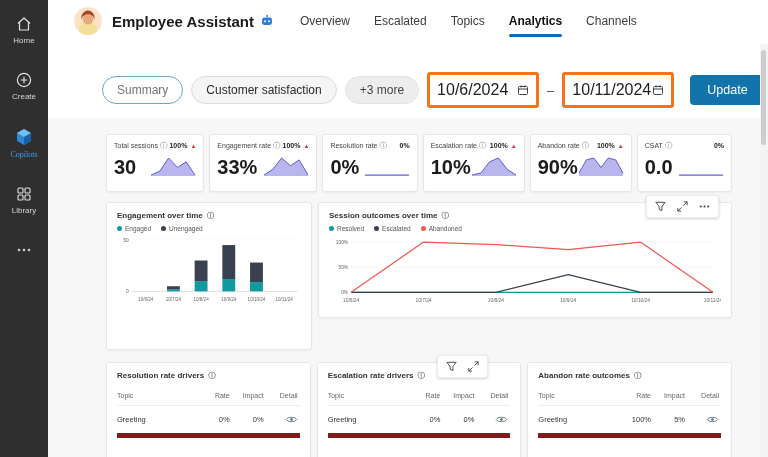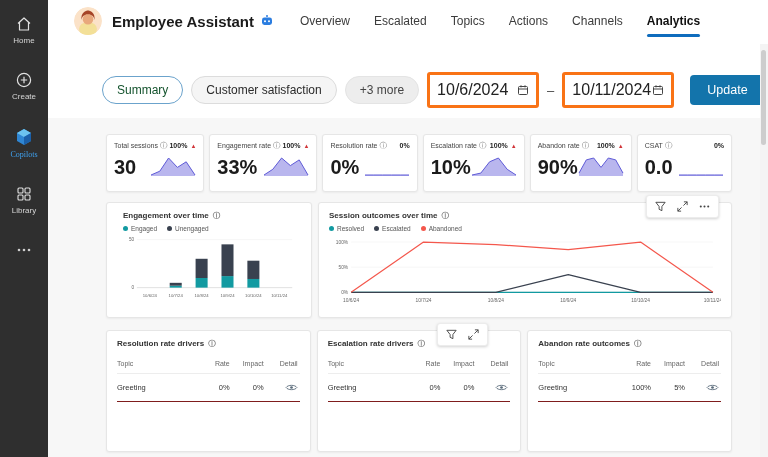--- a/index.html
+++ b/index.html
@@ -20,21 +20,21 @@
   .title{font-size:15px;font-weight:700;color:#1b1b1b;margin-left:10px;white-space:nowrap;}
   .badge{margin-left:6px;}
   .tabs{display:flex;gap:24px;margin-left:26px;align-items:stretch;height:100%;}
   .tab{font-size:12px;color:#3c3c3c;display:flex;align-items:center;position:relative;cursor:pointer;white-space:nowrap;}
   .tab.active{font-weight:700;color:#111;}
   .tab.active::after{content:'';position:absolute;left:0;right:0;bottom:5px;height:3px;background:#0f6cbd;border-radius:2px;}
 
   
   .toolbar{display:flex;align-items:center;gap:8px;padding:30px 36px 10px 54px;background:#fff;flex-shrink:0;}
   .pill{border-radius:16px;padding:6px 14px;font-size:12px;border:1px solid #dcdcdc;background:#f5f5f5;color:#2b2b2b;cursor:pointer;white-space:nowrap;}
-  .pill.selected{background:#fff;border-color:#6ba3cc;color:#14532d;}
+  .pill.selected{background:#fff;border-color:#6ba3cc;color:#737373;}
   .pill.more{background:#ededed;border-color:#e4e4e4;color:#444;}
   .date-group{margin-left:auto;display:flex;align-items:center;gap:8px;}
   .datebox{display:flex;align-items:center;justify-content:space-between;width:112px;border:3px solid #f97316;border-radius:3px;padding:6px 7px;font-size:16px;color:#222;background:#fff;cursor:text;}
   .date-sep{font-size:13px;color:#444;}
   .update{background:#1374ab;color:#fff;border:none;border-radius:4px;padding:8px 17px;font-size:12.5px;cursor:pointer;margin-left:8px;}
 
   
   .content{flex:1;background:#f7f7f7;padding:16px 36px 0 58px;overflow:hidden;}
   .card{background:#fff;border:1px solid #e6e6e6;border-radius:3px;box-shadow:0 1px 2px rgba(0,0,0,.05);position:relative;}
 
@@ -42,37 +42,37 @@
   .kpi{flex:1;background:#fff;border:1px solid #e6e6e6;border-radius:3px;box-shadow:0 1px 2px rgba(0,0,0,.05);padding:7px 7px 5px;height:58px;}
   .kpi-top{display:flex;align-items:center;gap:2px;font-size:7px;color:#444;}
   .kpi-top .nm{white-space:nowrap;}
   .info{color:#777;font-size:7.5px;cursor:pointer;line-height:1;}
   .chg{margin-left:auto;font-size:7px;color:#222;font-weight:700;}
   .tri{color:#d13438;font-size:6px;margin-left:1px;}
   .kpi-bottom{display:flex;align-items:flex-end;justify-content:space-between;margin-top:5px;}
   .kpi-val{font-size:20px;font-weight:600;color:#1b1b1b;line-height:1;}
 
   .charts-row{display:flex;gap:6px;margin-top:10px;}
-  .chart-card1{width:206px;flex-shrink:0;padding:8px 16px;height:116px;}
+  .chart-card1{width:206px;flex-shrink:0;padding:8px 10px;height:148px;}
   .chart-card2{flex:1;padding:8px 10px;height:116px;}
   .card-title{font-size:8px;font-weight:700;color:#333;display:flex;gap:4px;align-items:center;}
   .legend{display:flex;gap:10px;margin-top:4px;margin-bottom:2px;min-height:8px;}
   .legend-item{display:flex;align-items:center;gap:3px;font-size:6.5px;color:#555;cursor:pointer;}
   .dot{width:5px;height:5px;border-radius:50%;display:inline-block;}
   .chart-svg{width:100%;height:auto;}
 
   .hover-bar{position:absolute;top:-8px;display:flex;gap:9px;background:#fff;border:1px solid #ececec;box-shadow:0 1px 3px rgba(0,0,0,.18);padding:4px 7px;border-radius:3px;align-items:center;z-index:3;}
   .hover-bar .hicon{cursor:pointer;display:flex;}
   .hb-right{right:12px;}
   .hb-mid{right:32px;}
 
   .drivers-row{display:flex;gap:6px;margin-top:12px;}
   .driver-card{flex:1;padding:8px 10px;height:122px;}
   .tbl-head{display:flex;font-size:7px;color:#666;margin-top:12px;padding:0 2px 6px 0;border-bottom:1px solid #ededed;}
-  .tbl-row{display:flex;font-size:7.5px;color:#333;padding:9px 2px 9px 0;border-bottom:1px solid #7f1d1d;align-items:center;cursor:pointer;}
+  .tbl-row{display:flex;font-size:7.5px;color:#333;padding:9px 2px 9px 0;border-bottom:5px solid #7f1d1d;align-items:center;cursor:pointer;}
   .col-topic{flex:1;text-align:left;}
   .col-sm{width:34px;text-align:right;}
   .eye-cell{display:flex;justify-content:flex-end;}
 
   .scroll-track{position:absolute;top:44px;right:0;width:8px;bottom:0;background:#f4f4f4;z-index:5;}
   .scroll-thumb{position:absolute;top:6px;left:1px;width:5px;height:95px;background:#cdcdcd;border-radius:3px;cursor:grab;}
 </style>
 </head>
 <body>
 
@@ -135,23 +135,22 @@
           <circle cx="7" cy="2" r="1" fill="#2b7de0"></circle>
           <rect x="2" y="3.5" width="10" height="7.5" rx="2.4" fill="#2b7de0"></rect>
           <circle cx="5" cy="7.2" r="1" fill="#fff"></circle>
           <circle cx="9" cy="7.2" r="1" fill="#fff"></circle>
         </svg>
       </span>
       <nav class="tabs">
         <div class="tab">Overview</div>
         <div class="tab">Escalated</div>
         <div class="tab">Topics</div>
-        <div class="tab">Actions</div>
+        <div class="tab active">Analytics</div>
         <div class="tab">Channels</div>
-        <div class="tab active">Analytics</div>
       </nav>
     </div>
 
     <div class="toolbar">
       <button class="pill selected">Summary</button>
       <button class="pill">Customer satisfaction</button>
       <button class="pill more">+3 more</button>
       <div class="date-group">
         <div class="datebox">
           <span>10/6/2024</span>

